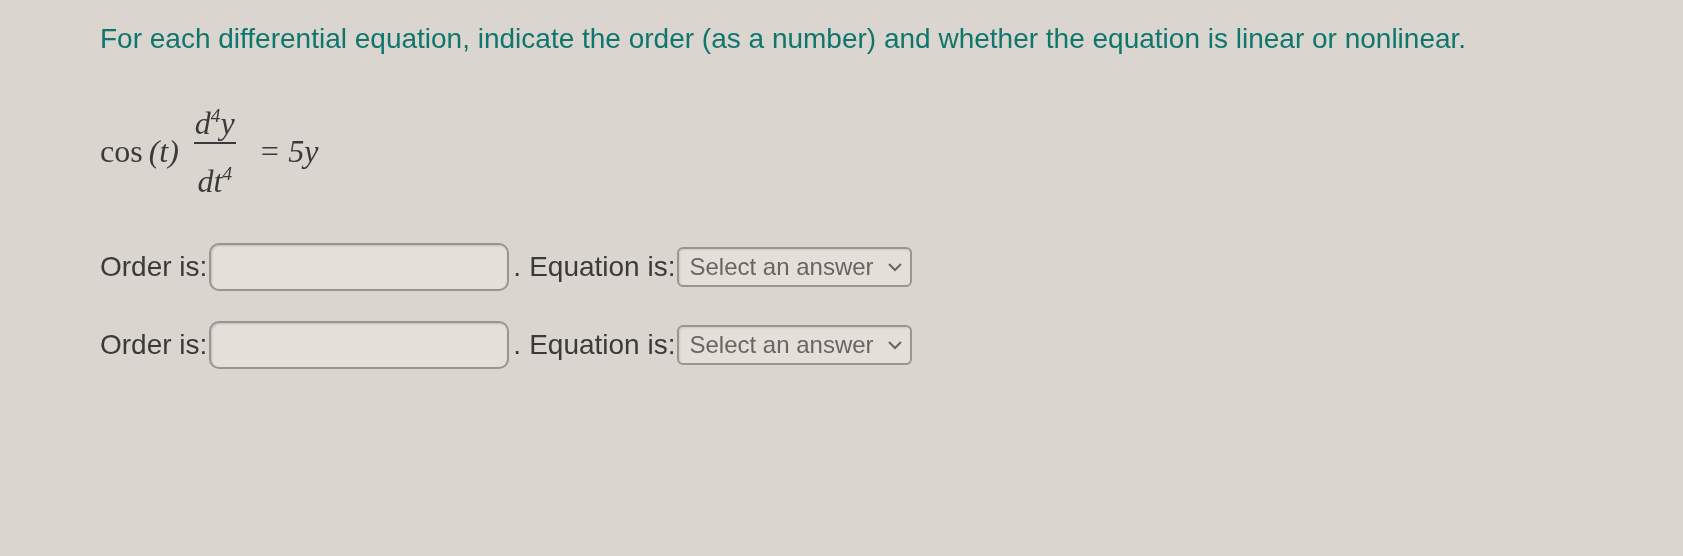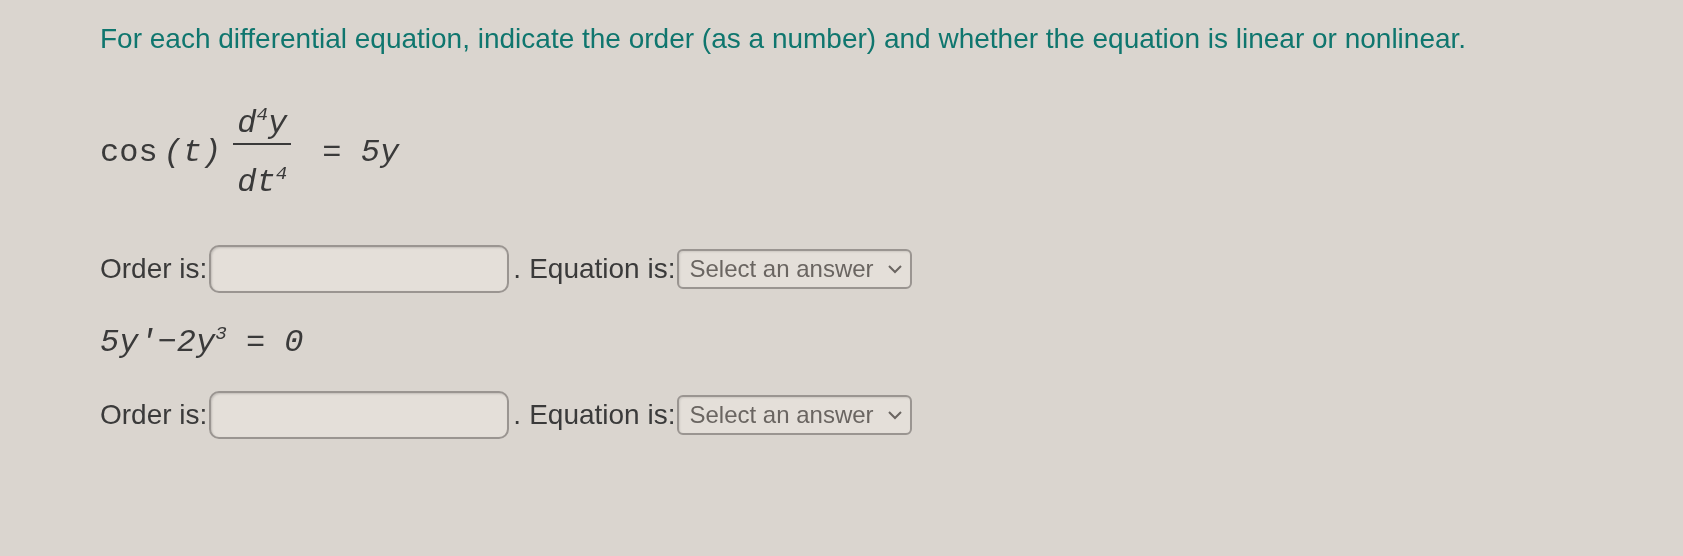--- a/index.html
+++ b/index.html
@@ -16,21 +16,21 @@
     padding: 20px 100px 0 100px;
     color: #3a3a3a;
   }
   .prompt {
     font-size: 28px;
     line-height: 1.35;
     color: #0f766e;
     margin-bottom: 32px;
   }
   .equation {
-    font-family: Liberation Mono, monospace;
+    font-family: Liberation Serif, serif;
     font-style: italic;
     font-size: 32px;
     color: #3a3a3a;
     margin: 18px 0 30px 0;
     display: flex;
     align-items: center;
     gap: 6px;
   }
   .frac {
     display: inline-flex;
@@ -118,23 +118,20 @@
     <span class="select-wrap">
       <span class="select-box">Select an answer</span>
       <span class="chev">
         <svg width="14" height="10" viewBox="0 0 14 10">
             <path d="M1 2 L7 8 L13 2" fill="none" stroke="#6a6561" stroke-width="2"></path>
           </svg>
       </span>
     </span>
   </div>
 
-  <div class="equation">
-    <span>5y′−2y<sup class="small">3</sup>&nbsp;=&nbsp;0</span>
-  </div>
 
   <div class="row">
     <span class="label">Order is:</span>
     <input class="text-input" type="text" value="" style="">
     <span class="period">.</span>
     <span class="label">Equation is:</span>
     <span class="select-wrap">
       <span class="select-box">Select an answer</span>
       <span class="chev">
         <svg width="14" height="10" viewBox="0 0 14 10">

